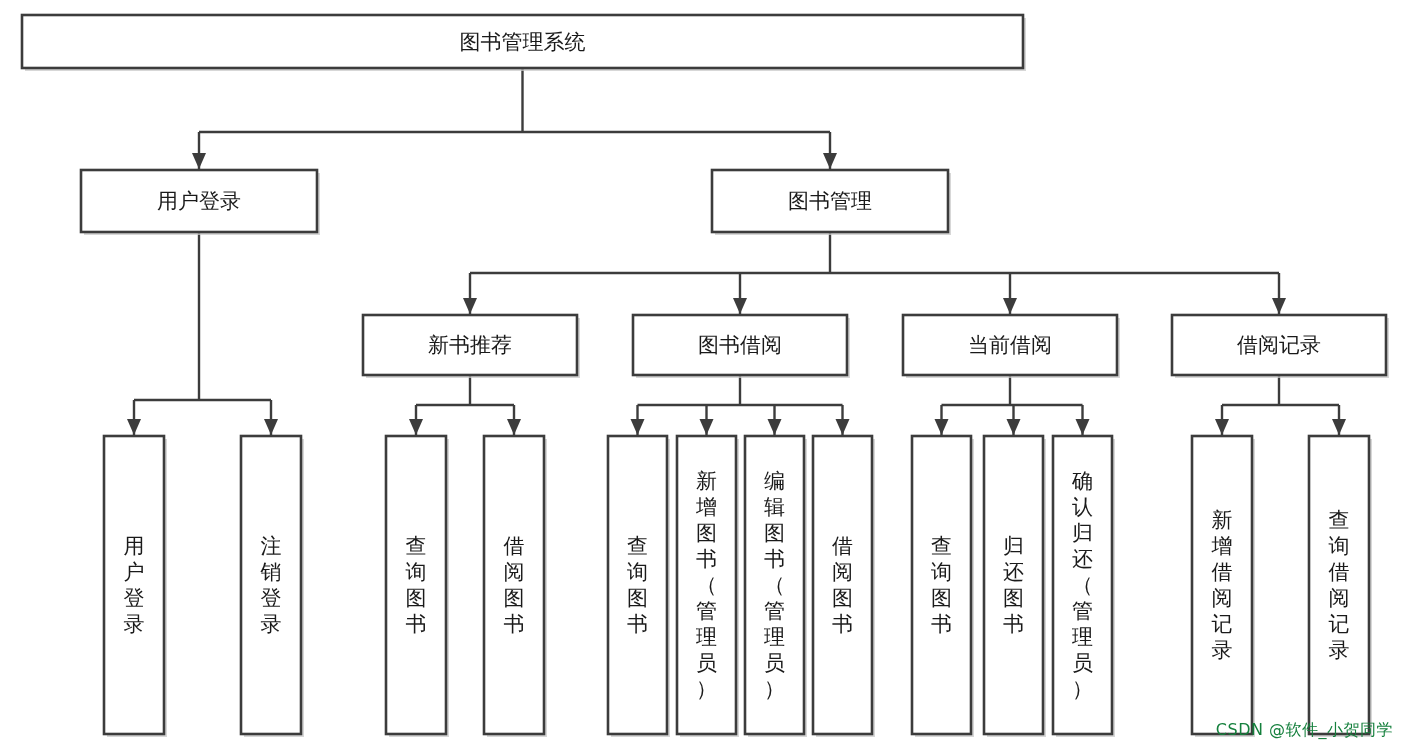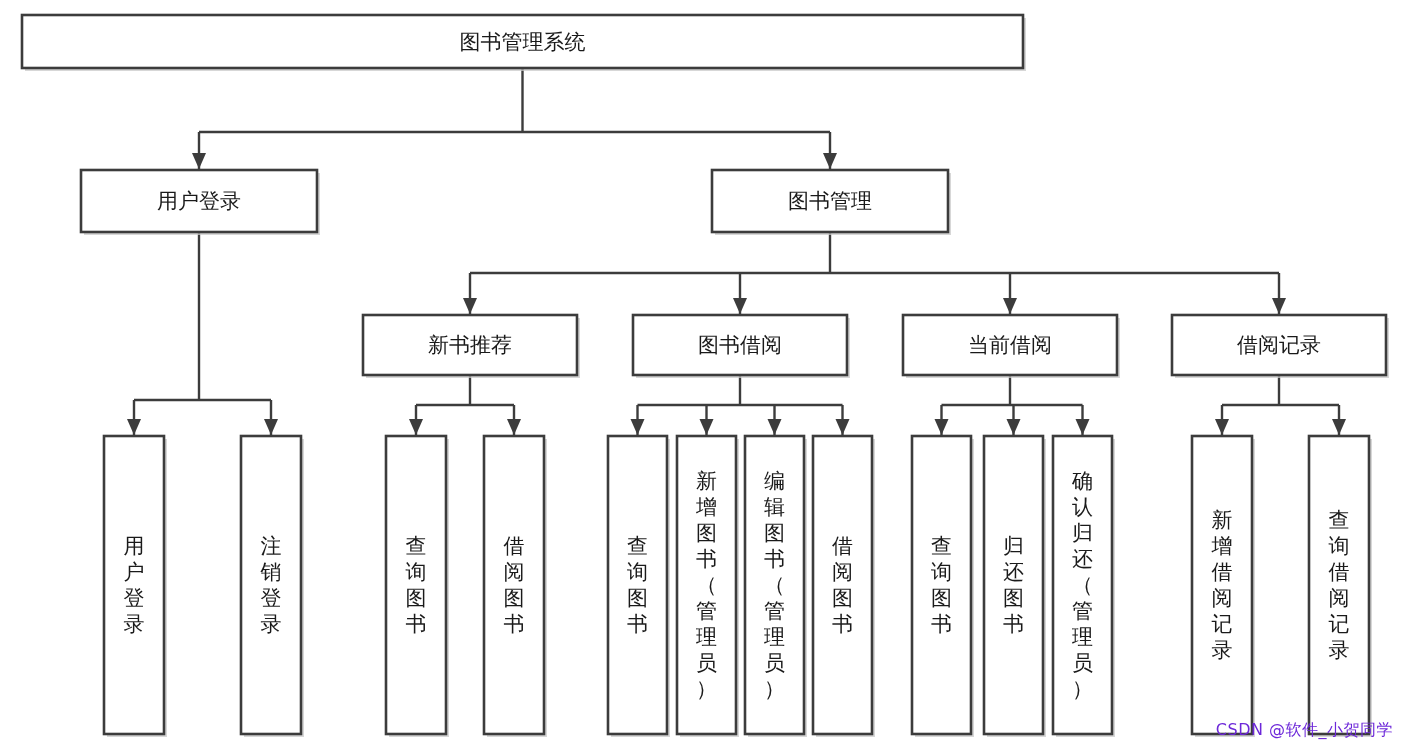--- a/index.html
+++ b/index.html
@@ -52,21 +52,21 @@
     font-size: 21px;
     fill: #1a1a1a;
     text-anchor: middle;
   }
   .watermark {
     position: absolute;
     right: 12px;
     bottom: 6px;
     font-family: "DejaVu Sans", "Liberation Sans", sans-serif;
     font-size: 16px;
-    color: #6d28d9;
+    color: #15803d;
     letter-spacing: 0.5px;
     white-space: nowrap;
     pointer-events: none;
   }
 </style>
 </head>
 <body>
 
 <div id="stage">
 

